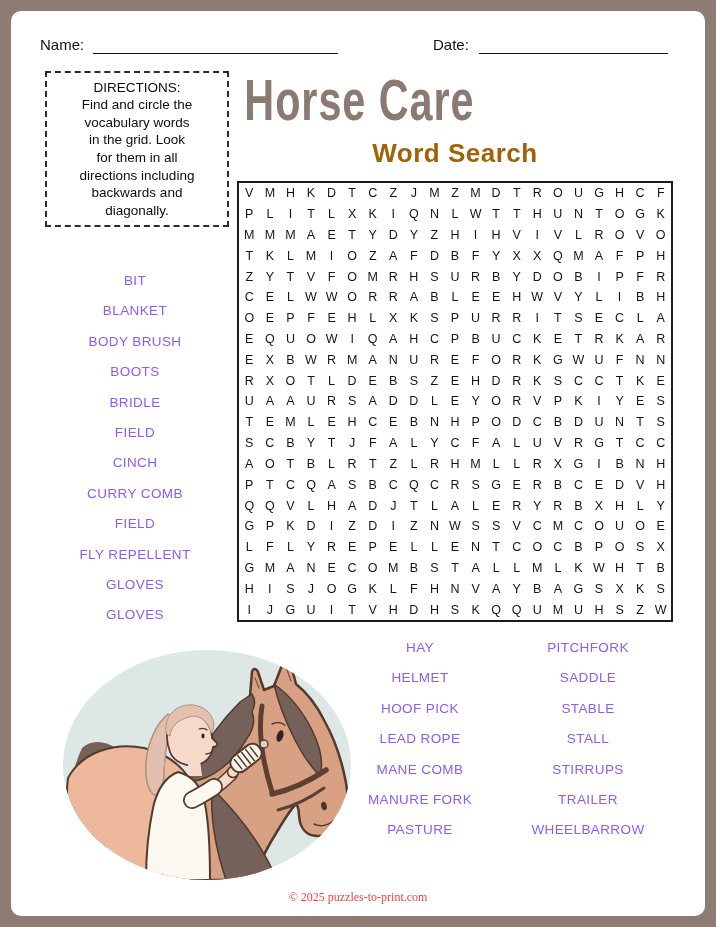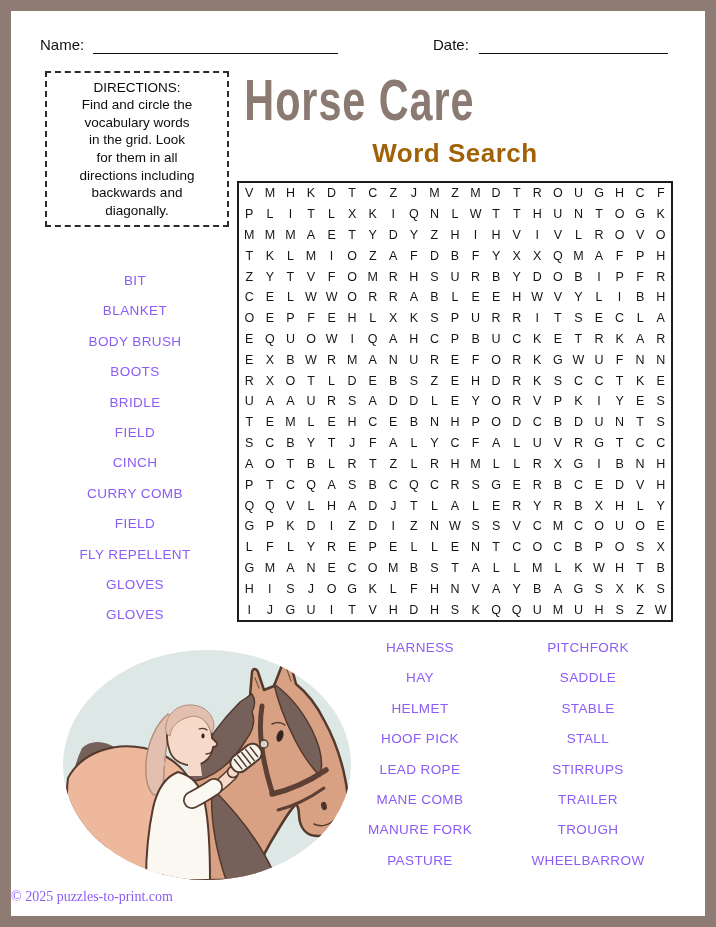--- a/index.html
+++ b/index.html
@@ -2,21 +2,21 @@
 <html><head>
 <meta charset="utf-8">
 <style>
   html,body{margin:0;padding:0;}
   body{
     width:716px;height:927px;position:relative;overflow:hidden;
     background:#8d7b74;
     font-family:"Liberation Sans",sans-serif;
     -webkit-font-smoothing:antialiased;
   }
-  .sheet{position:absolute;inset:11px;background:#ffffff;}
+  .sheet{position:absolute;inset:11px;background:#ffffff;border-radius:10px;}
 
   
   .hdr-lbl{position:absolute;font-size:15px;color:#111;}
   .name-label{left:29px;top:25px;}
   .date-label{left:422px;top:25px;}
   .blank{position:absolute;height:18px;border-bottom:1.6px solid #111;}
   .name-blank{left:82px;top:24px;width:245px;}
   .date-blank{left:468px;top:24px;width:189px;}
 
   
@@ -58,22 +58,22 @@
   }
   .bottom-col{position:absolute;top:622px;text-align:center;}
   .col1{left:330px;width:158px;}
   .col2{left:487px;width:180px;}
 
   
   .illo{position:absolute;left:51px;top:637px;width:290px;height:234px;}
 
   
   .footer{
-    position:absolute;left:0;right:0;bottom:11px;
-    font-family:"Liberation Serif",serif;font-size:14px;color:#8b5cf6;
+    position:absolute;left:0;right:0;bottom:11px;text-align:center;
+    font-family:"Liberation Serif",serif;font-size:12px;color:#ef4444;
   }
 </style>
 </head>
 <body>
 
 <div class="sheet">
 
   <span class="hdr-lbl name-label">Name:</span>
   <span class="blank name-blank"></span>
   <span class="hdr-lbl date-label">Date:</span>
@@ -548,38 +548,36 @@
       <div class="word">FIELD</div>
       <div class="word">CINCH</div>
       <div class="word">CURRY COMB</div>
       <div class="word">FIELD</div>
       <div class="word">FLY REPELLENT</div>
       <div class="word">GLOVES</div>
       <div class="word">GLOVES</div>
     </div>
 
   <div class="bottom-col col1">
-      <div class="word">HARNESS</div>
       <div class="word">HAY</div>
       <div class="word">HELMET</div>
       <div class="word">HOOF PICK</div>
       <div class="word">LEAD ROPE</div>
       <div class="word">MANE COMB</div>
       <div class="word">MANURE FORK</div>
       <div class="word">PASTURE</div>
     </div>
 
   <div class="bottom-col col2">
       <div class="word">PITCHFORK</div>
       <div class="word">SADDLE</div>
       <div class="word">STABLE</div>
       <div class="word">STALL</div>
       <div class="word">STIRRUPS</div>
       <div class="word">TRAILER</div>
-      <div class="word">TROUGH</div>
       <div class="word">WHEELBARROW</div>
     </div>
 
   <div class="illo">
     <svg width="290" height="234" viewBox="0 0 290 234" xmlns="http://www.w3.org/2000/svg">
       <defs>
         <clipPath id="clipE">
             <ellipse cx="145" cy="117" rx="144" ry="115"></ellipse>
           </clipPath>
       </defs>

